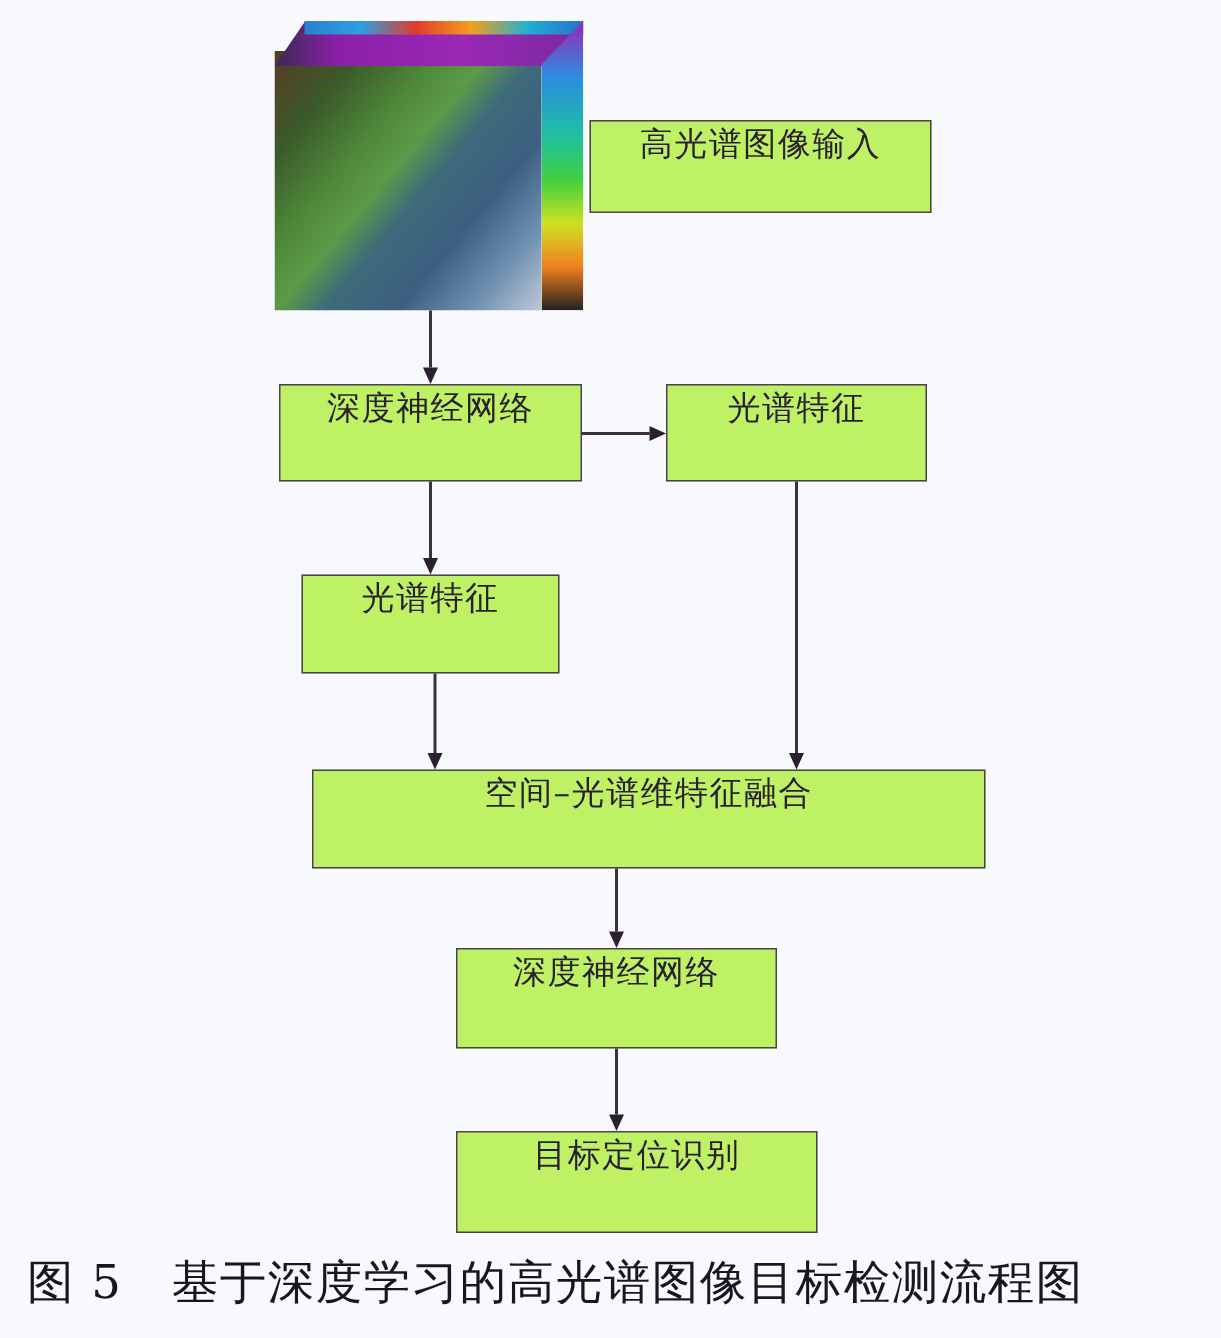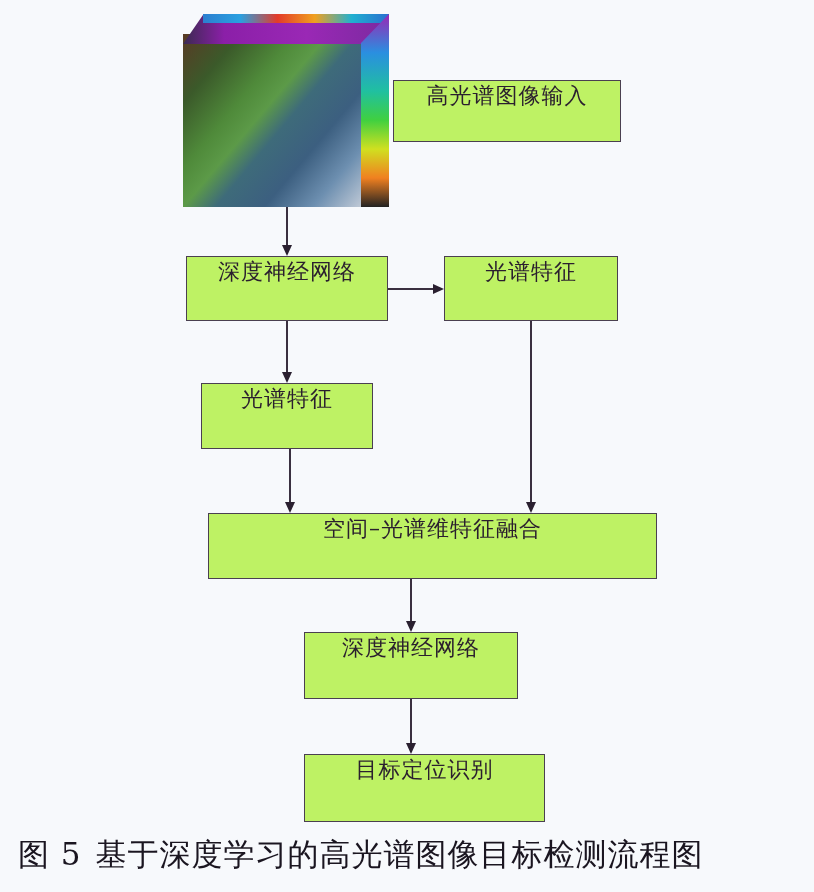--- a/index.html
+++ b/index.html
@@ -15,21 +15,21 @@
      clip-path:polygon(0 100%,10% 0,100% 0,88% 100%);}
   .hsi .topband{position:absolute;left:20px;top:0;width:186px;height:9px;
      background:linear-gradient(90deg,#2c7fd0,#2aa0e0,#e33b2a,#f0a020,#20b0d0,#2a6fd0);}
   .hsi .side{position:absolute;left:178px;top:0;width:28px;height:193px;
      background:linear-gradient(180deg,#9a28b5 0%,#2a8fe0 20%,#20c0a0 40%,#40d040 55%,#d0e020 70%,#f08020 85%,#222 100%);
      clip-path:polygon(0 15%,100% 0,100% 100%,0 100%);}
   .line{position:absolute;background:#3a3040;}
   .arrow-down{position:absolute;width:0;height:0;border-left:5px solid transparent;border-right:5px solid transparent;border-top:11px solid #2a2030;}
   .arrow-right{position:absolute;width:0;height:0;border-top:5px solid transparent;border-bottom:5px solid transparent;border-left:11px solid #2a2030;}
   .caption{position:absolute;left:18px;top:834px;font-size:31px;letter-spacing:1px;white-space:nowrap;color:#1a1520;}
-  .caption .num{margin-right:14px;}
+  .caption .num{margin-right:33px;}
 </style>
 </head>
 <body>
 
 <div class="hsi">
   <div class="front"></div>
   <div class="top"></div>
   <div class="topband"></div>
   <div class="side"></div>
 </div>

